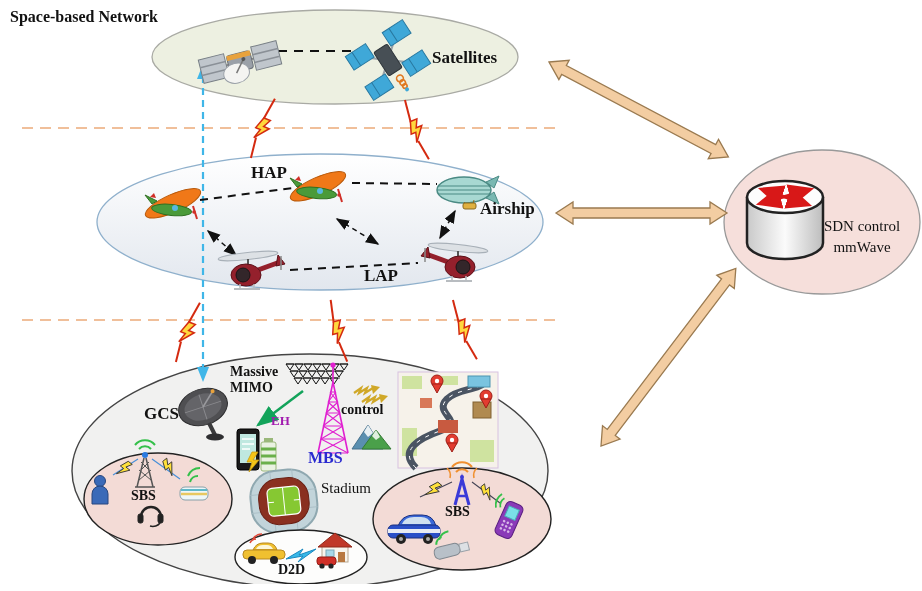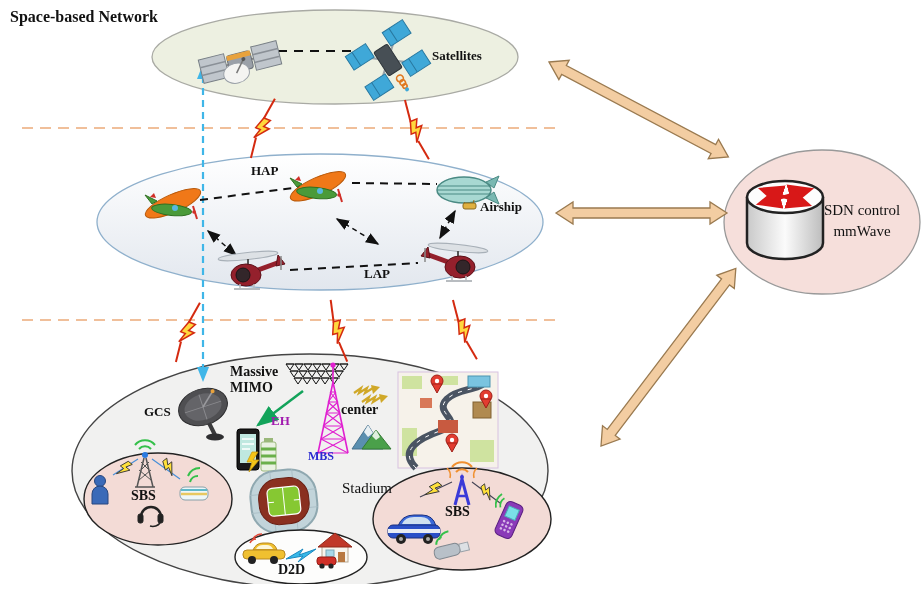--- a/index.html
+++ b/index.html
@@ -1,27 +1,27 @@
 <!DOCTYPE html>
 <html><head>
 <meta charset="utf-8">
 <style>
   html,body{margin:0;padding:0;background:#fff;}
   .canvas{position:relative;width:922px;height:584px;background:#fff;overflow:hidden;
           font-family:"Liberation Serif","DejaVu Serif",serif;color:#111;}
   .canvas svg{position:absolute;left:0;top:0;}
   .lbl{position:absolute;white-space:nowrap;}
   .lbl-net{font-size:16px;font-weight:bold;}
-  .lbl-node{font-size:13px;font-weight:bold;}
+  .lbl-node{font-size:17px;font-weight:bold;}
   .lbl-sm{font-size:14px;font-weight:bold;}
   .lbl-mimo{width:60px;text-align:left;font-size:14px;font-weight:bold;line-height:16px;}
   .lbl-eh{font-size:13px;font-weight:bold;color:#a21caf;}
-  .lbl-mbs{font-size:12px;font-weight:bold;color:#2a2ad0;}
+  .lbl-mbs{font-size:16px;font-weight:bold;color:#2a2ad0;}
   .lbl-mm{font-size:14px;font-weight:bold;}
-  .lbl-stadium{font-size:15px;margin-left:21px;}
+  .lbl-stadium{font-size:15px;}
   .lbl-sdn{width:88px;text-align:center;font-size:15px;line-height:21px;}
 </style>
 </head>
 <body>
 
 <div class="canvas">
 
 <svg width="922" height="591" viewBox="0 0 922 591">
   <defs>
     <linearGradient id="airGrad" x1="0" y1="0" x2="0" y2="1">
@@ -340,20 +340,20 @@
 
 <div class="lbl lbl-net" style="left:10px;top:8px">Space-based Network</div>
 <div class="lbl lbl-node" style="left:432px;top:48px">Satellites</div>
 <div class="lbl lbl-node" style="left:251px;top:163px">HAP</div>
 <div class="lbl lbl-node" style="left:480px;top:199px">Airship</div>
 <div class="lbl lbl-node" style="left:364px;top:266px">LAP</div>
 <div class="lbl lbl-node" style="left:144px;top:404px">GCS</div>
 <div class="lbl lbl-mimo" style="left:230px;top:364px"><span>Massive</span><br><span>MIMO</span></div>
 <div class="lbl lbl-eh" style="left:271px;top:413px">EH</div>
 <div class="lbl lbl-mbs" style="left:308px;top:449px">MBS</div>
-<div class="lbl lbl-mm" style="left:341px;top:402px">center</div>
+<div class="lbl lbl-mm" style="left:341px;top:402px">control</div>
 <div class="lbl lbl-sm" style="left:131px;top:488px">SBS</div>
 <div class="lbl lbl-stadium" style="left:321px;top:480px">Stadium</div>
 <div class="lbl lbl-sm" style="left:445px;top:504px">SBS</div>
 <div class="lbl lbl-sm" style="left:278px;top:562px">D2D</div>
-<div class="lbl lbl-sdn" style="left:818px;top:200px"><span>SDN control</span><br><span>mmWave</span></div>
+<div class="lbl lbl-sdn" style="left:818px;top:216px"><span>SDN control</span><br><span>mmWave</span></div>
 
 </div>
 
 </body></html>

